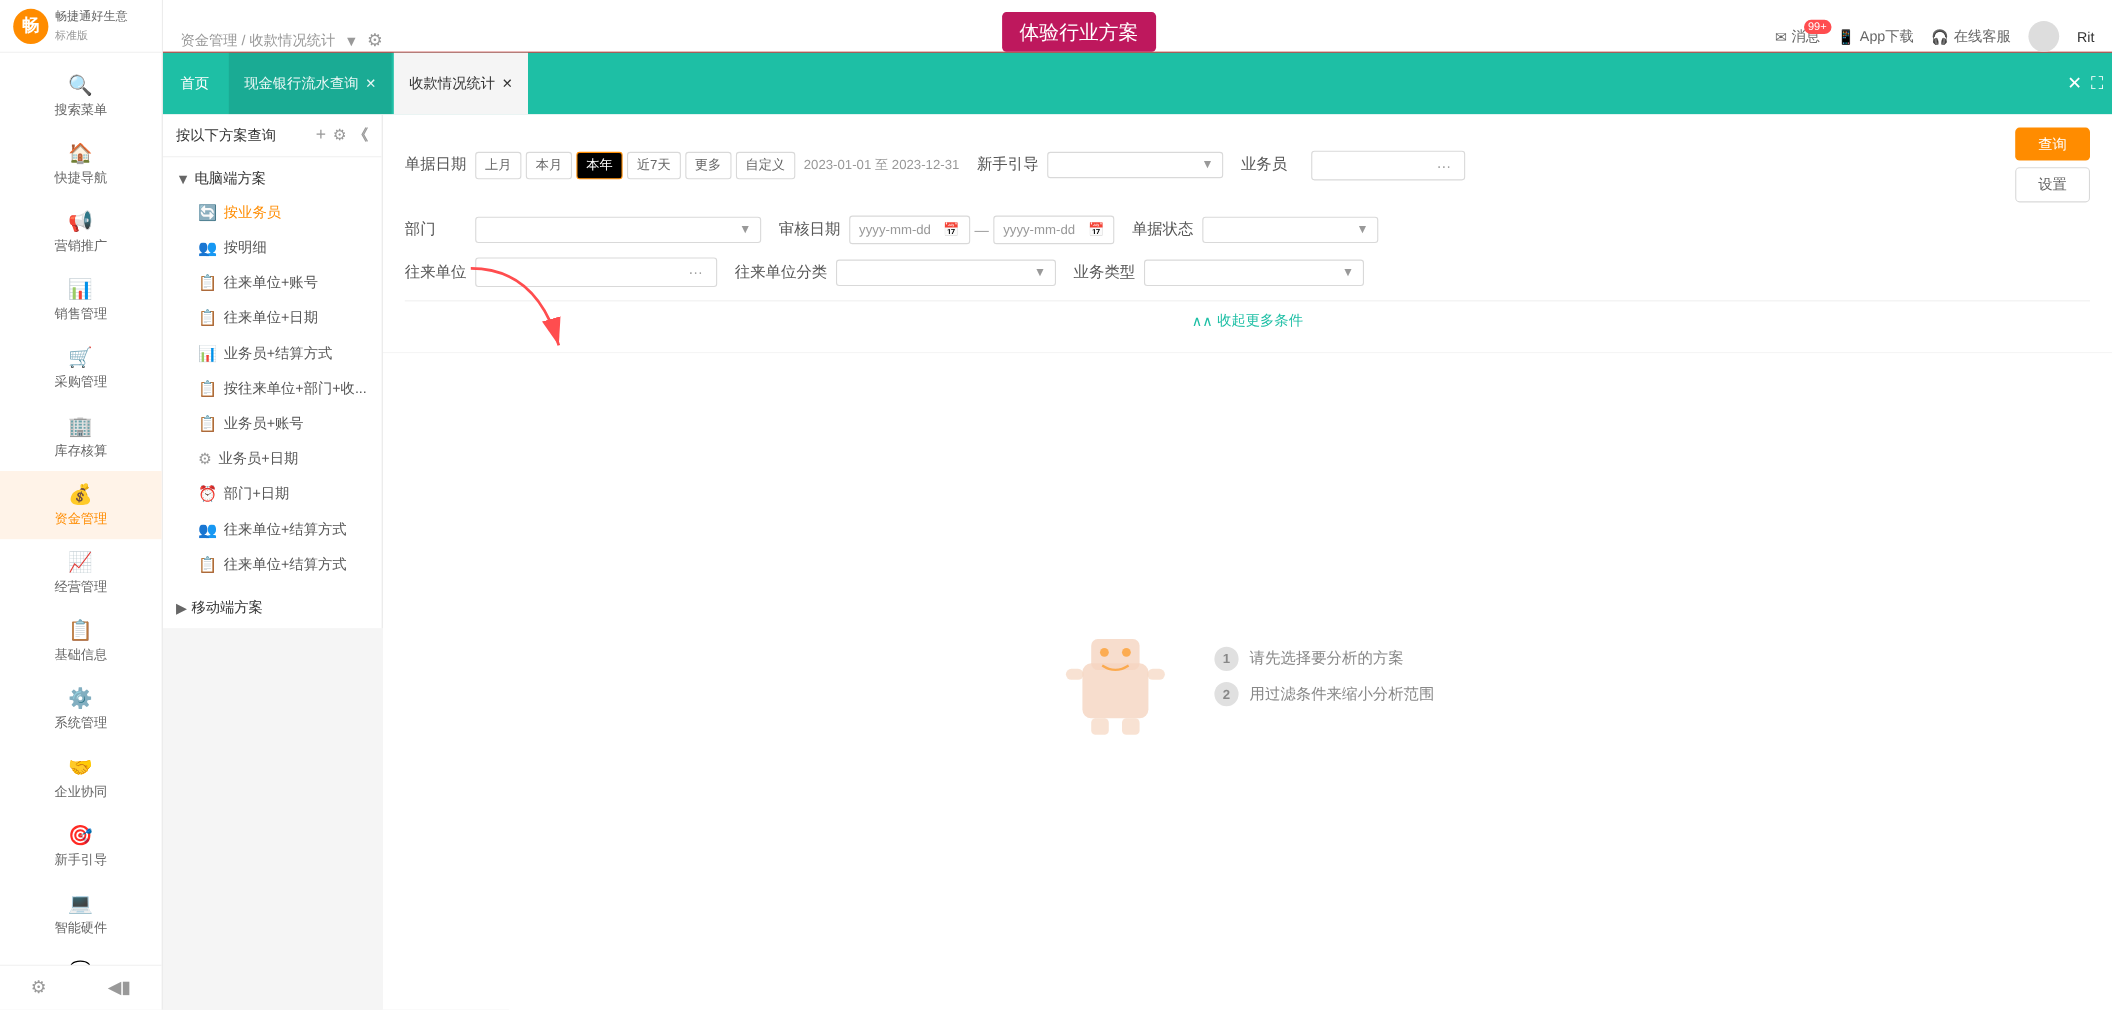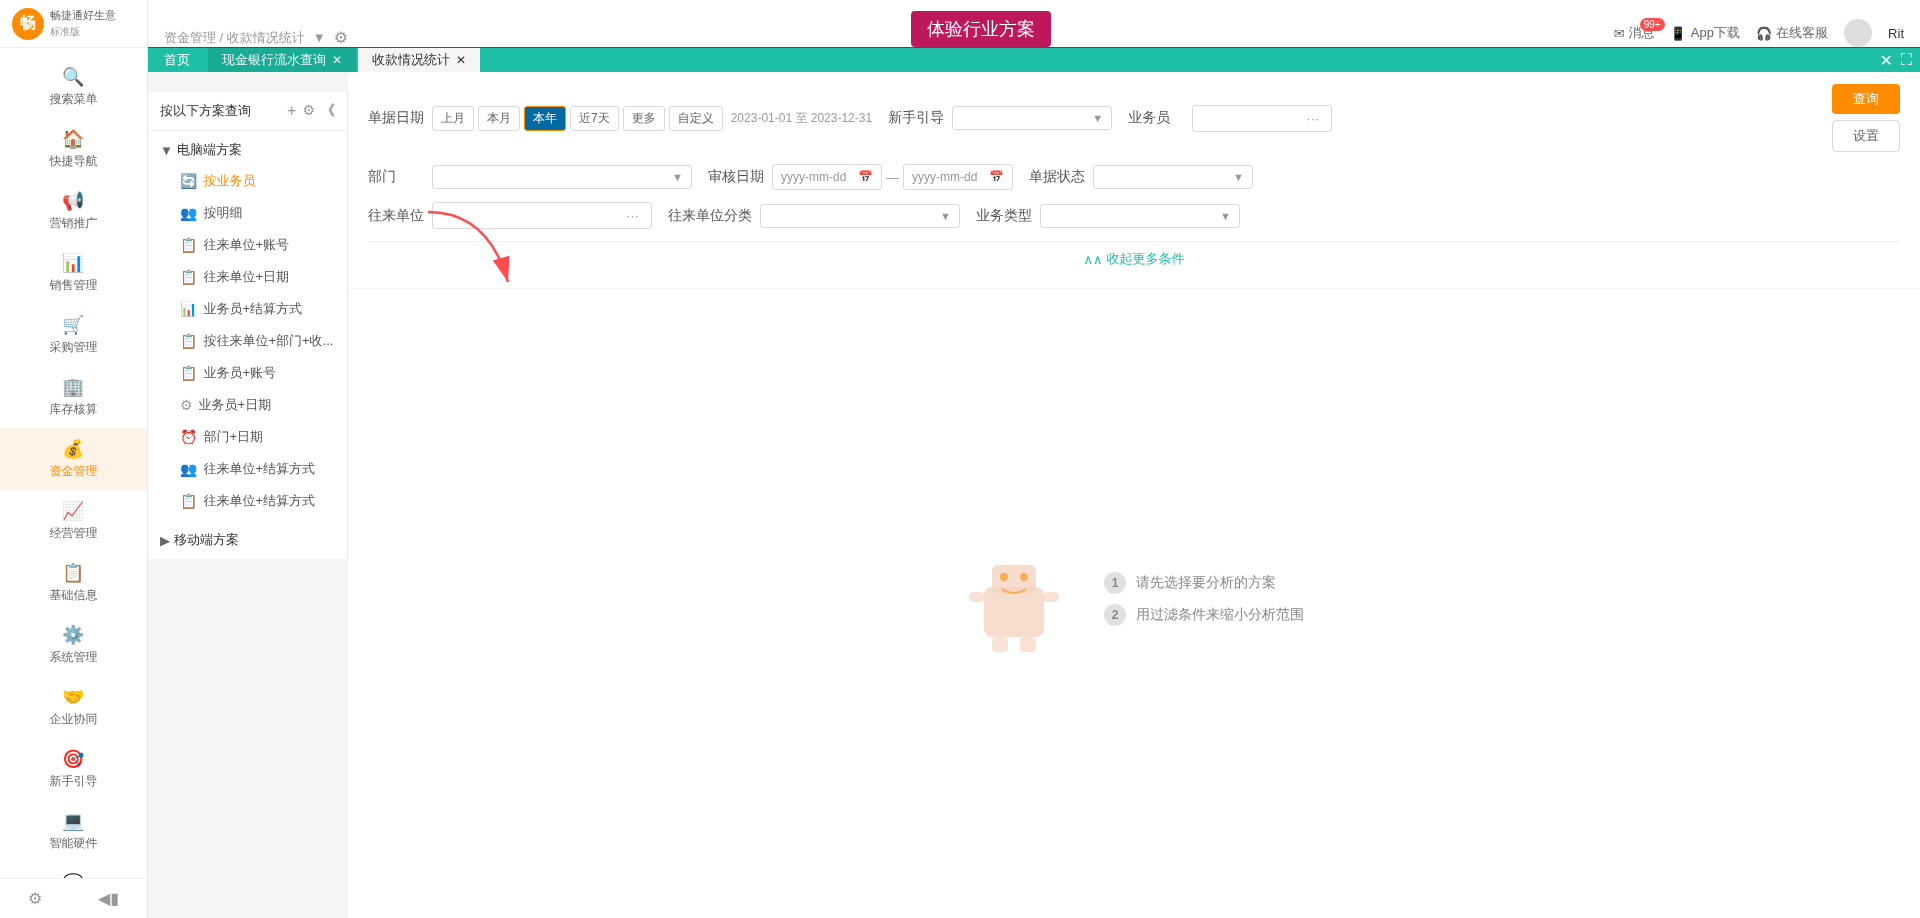--- a/index.html
+++ b/index.html
@@ -28,21 +28,21 @@
     .breadcrumb-text { color: #999; font-size: 13px; }
     .header-center { display: flex; gap: 8px; }
     .demo-btn { background: #be185d; color: white; border: none; padding: 6px 16px; border-radius: 4px; cursor: pointer; font-size: 18px; }
     .header-right { display: flex; align-items: center; gap: 16px; color: #666; font-size: 13px; }
     .msg-badge { position: relative; display: inline-block; }
     .badge { background: #ff4d4f; color: white; font-size: 10px; padding: 1px 4px; border-radius: 8px; position: absolute; top: -6px; right: -10px; }
     .header-right-item { display: flex; align-items: center; gap: 4px; cursor: pointer; }
     .user-avatar { width: 28px; height: 28px; background: #ddd; border-radius: 50%; }
 
     
-    .tab-bar { height: 24px; background: #1ebfa5; display: flex; align-items: center; padding: 0 0; flex-shrink: 0; }
+    .tab-bar { height: 56px; background: #1ebfa5; display: flex; align-items: center; padding: 0 0; flex-shrink: 0; }
     .tab-home { padding: 0 16px; color: white; font-size: 13px; cursor: pointer; height: 100%; display: flex; align-items: center; }
     .tab-item { padding: 0 14px; color: rgba(255,255,255,0.9); font-size: 13px; cursor: pointer; height: 100%; display: flex; align-items: center; gap: 6px; background: rgba(0,0,0,0.1); margin-left: 2px; }
     .tab-item.active { background: #f5f5f5; color: #333; }
     .tab-close { font-size: 12px; color: inherit; cursor: pointer; }
     .tab-bar-right { margin-left: auto; display: flex; align-items: center; gap: 8px; padding-right: 8px; }
     .tab-bar-icon { color: white; cursor: pointer; font-size: 16px; }
 
     
     .content { flex: 1; display: flex; overflow: hidden; background: #f5f5f5; }
 
@@ -67,21 +67,21 @@
     .page-actions { display: flex; gap: 12px; align-items: center; color: #1ebfa5; font-size: 13px; }
     .page-action-btn { display: flex; align-items: center; gap: 4px; cursor: pointer; }
 
     
     .search-area { background: #fff; padding: 12px 20px; flex-shrink: 0; }
     .search-row { display: flex; align-items: center; gap: 16px; margin-bottom: 12px; flex-wrap: wrap; }
     .search-field { display: flex; align-items: center; gap: 8px; }
     .search-label { font-size: 14px; color: #555; white-space: nowrap; min-width: 56px; }
     .date-tabs { display: flex; gap: 4px; align-items: center; }
     .date-tab { padding: 3px 8px; font-size: 12px; border: 1px solid #d9d9d9; border-radius: 3px; cursor: pointer; color: #666; background: #fff; }
-    .date-tab.active { background: #0369a1; color: white; border-color: #ff8c00; }
+    .date-tab.active { background: #000000; color: white; border-color: #ff8c00; }
     .date-range { font-size: 12px; color: #999; }
     .select-field { display: flex; align-items: center; gap: 8px; min-width: 220px; }
     .select-input { border: 1px solid #d9d9d9; border-radius: 3px; padding: 5px 8px; font-size: 13px; color: #333; min-width: 160px; display: flex; align-items: center; justify-content: space-between; cursor: pointer; }
     .select-arrow { color: #999; font-size: 11px; }
     .date-input-group { display: flex; align-items: center; gap: 4px; }
     .date-input { border: 1px solid #d9d9d9; border-radius: 3px; padding: 5px 8px; font-size: 12px; color: #999; min-width: 110px; display: flex; align-items: center; justify-content: space-between; cursor: pointer; }
     .date-dash { color: #999; }
     .dept-field { display: flex; align-items: center; gap: 8px; }
     .dept-input { border: 1px solid #d9d9d9; border-radius: 3px; padding: 5px 8px; font-size: 13px; color: #999; min-width: 260px; display: flex; align-items: center; justify-content: space-between; cursor: pointer; }
     .counterpart-field { display: flex; align-items: center; gap: 8px; }
@@ -224,21 +224,21 @@
     </div>
     <div class="tab-bar-right">
       <span class="tab-bar-icon">✕</span>
       <span class="tab-bar-icon">⛶</span>
     </div>
   </div>
 
   <div class="content">
 
     <div class="scheme-panel-wrapper" style="position:relative;">
-      <div class="scheme-panel" style="width:200px;margin-top:20px;">
+      <div class="scheme-panel" style="width:200px;">
         <div class="scheme-header">
           <span class="scheme-header-title">按以下方案查询</span>
           <div class="scheme-header-actions">
             <span style="cursor:pointer;font-size:16px;color:#999;">+</span>
             <span style="cursor:pointer;font-size:14px;color:#999;">⚙</span>
             <span style="cursor:pointer;font-size:14px;color:#999;font-weight:bold;">《</span>
           </div>
         </div>
         <div class="scheme-section">
           <div class="scheme-section-title">

